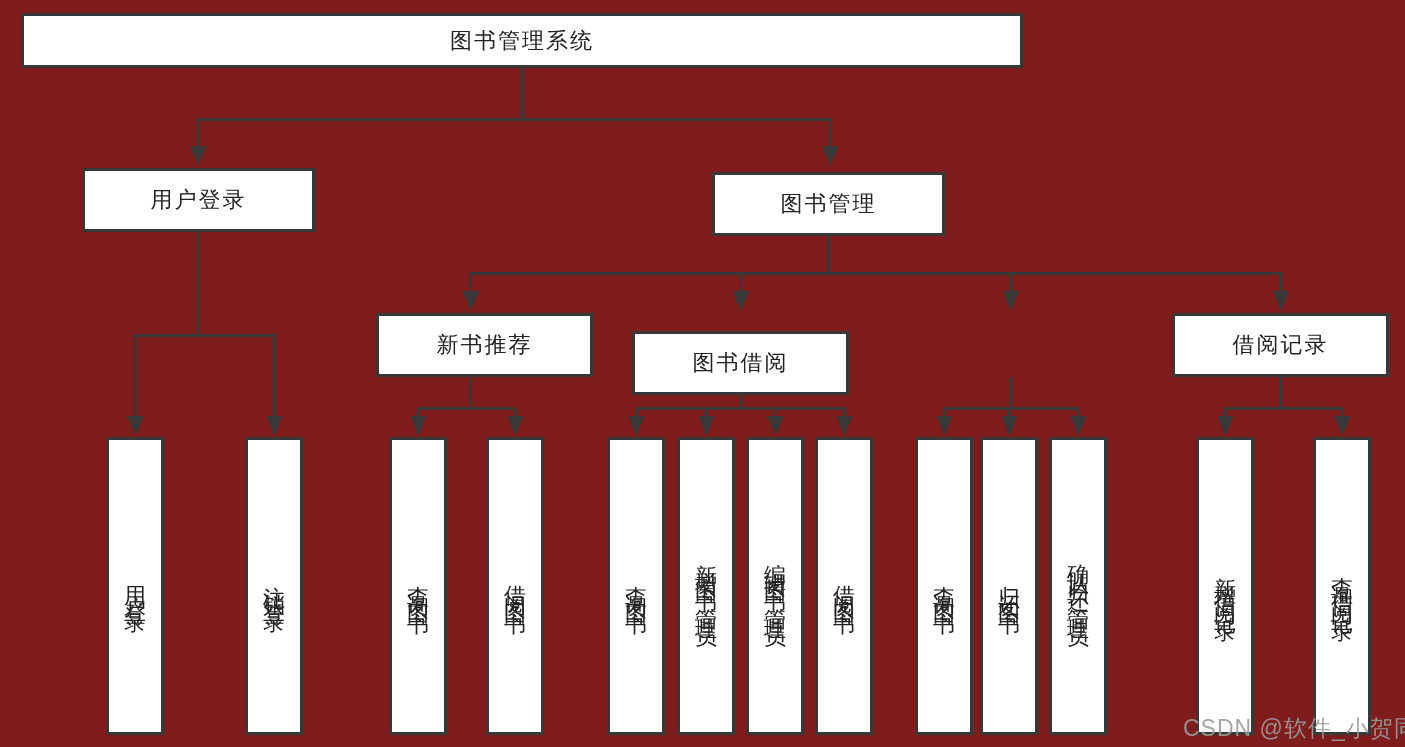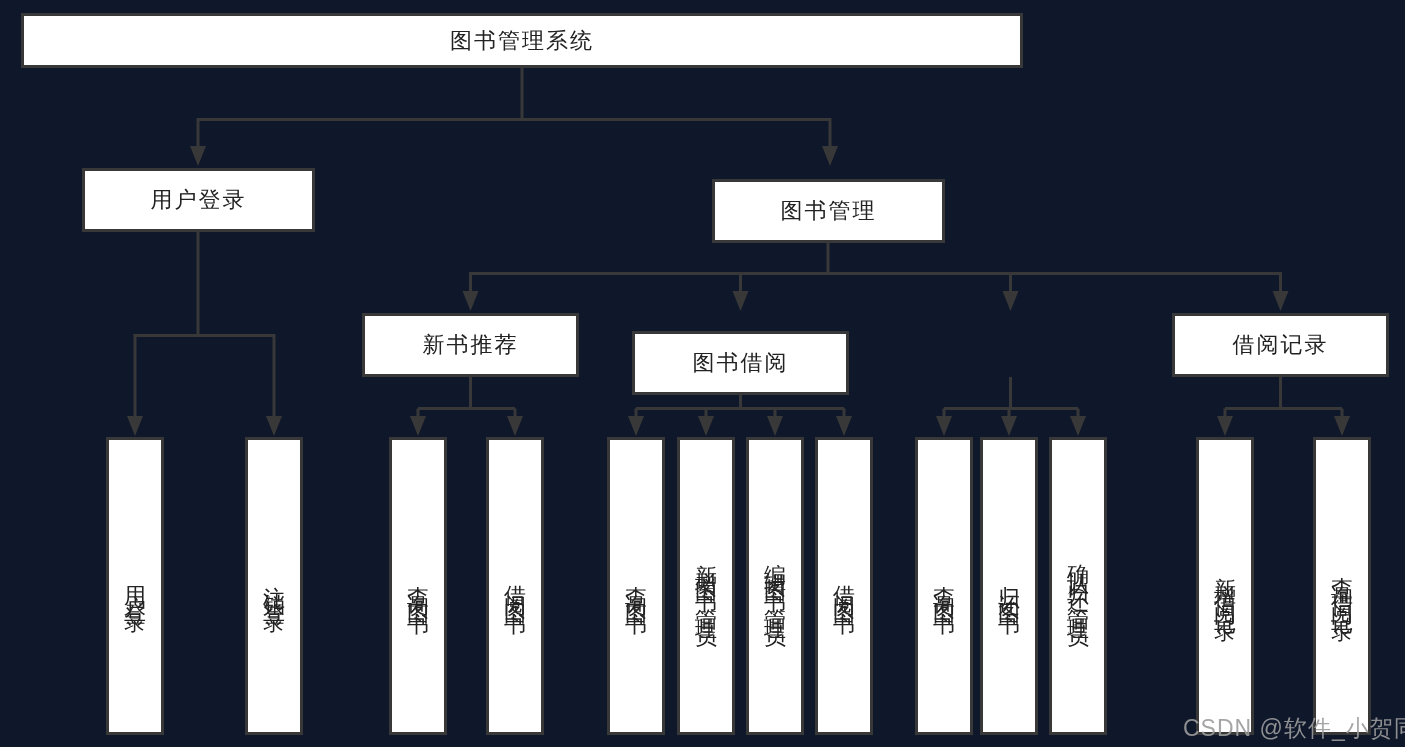--- a/index.html
+++ b/index.html
@@ -1,17 +1,17 @@
 <!DOCTYPE html>
 <html><head>
 <meta charset="utf-8">
 <style>
   html,body { margin:0; padding:0; background:#ffffff; }
   #stage {
-    position:relative; width:1405px; height:747px; background:#0f172a;
+    position:relative; width:1405px; height:747px; background:#7f1d1d;
     font-family:"Liberation Sans","DejaVu Sans",sans-serif; overflow:hidden;
   }
   #connectors { position:absolute; left:0; top:0; width:1405px; height:747px; }
   .hnode {
     position:absolute; box-sizing:border-box; background:#ffffff;
     border:3px solid #383838; display:flex; align-items:center; justify-content:center;
     font-size:22px; color:#222222; letter-spacing:2px; white-space:nowrap; z-index:2;
   }
   .vnode {
     position:absolute; box-sizing:border-box; background:#ffffff;
@@ -84,23 +84,23 @@
       <polygon points="1009,436 1001,416 1017,416"></polygon>
       <polygon points="1078,436 1070,416 1086,416"></polygon>
       <polygon points="1225,436 1217,416 1233,416"></polygon>
       <polygon points="1342,436 1334,416 1350,416"></polygon>
     </g>
   </svg>
 
   <div class="hnode" style="left:21px; top:13px; width:1002px; height:55px;">图书管理系统</div>
 
   <div class="hnode" style="left:82px; top:168px; width:233px; height:64px;">用户登录</div>
-  <div class="hnode" style="left:712px; top:179px; width:233px; height:64px;">图书管理</div>
+  <div class="hnode" style="left:712px; top:172px; width:233px; height:64px;">图书管理</div>
 
-  <div class="hnode" style="left:362px; top:313px; width:217px; height:64px;">新书推荐</div>
+  <div class="hnode" style="left:376px; top:313px; width:217px; height:64px;">新书推荐</div>
   <div class="hnode" style="left:632px; top:331px; width:217px; height:64px;">图书借阅</div>
   <div class="hnode" style="left:1172px; top:313px; width:217px; height:64px;">借阅记录</div>
 
   <div class="vnode" style="left:106px; top:437px; width:58px; height:298px;">用户登录</div>
   <div class="vnode" style="left:245px; top:437px; width:58px; height:298px;">注销登录</div>
 
   <div class="vnode" style="left:389px; top:437px; width:58px; height:298px;">查询图书</div>
   <div class="vnode" style="left:486px; top:437px; width:58px; height:298px;">借阅图书</div>
 
   <div class="vnode" style="left:607px; top:437px; width:58px; height:298px;">查询图书</div>

